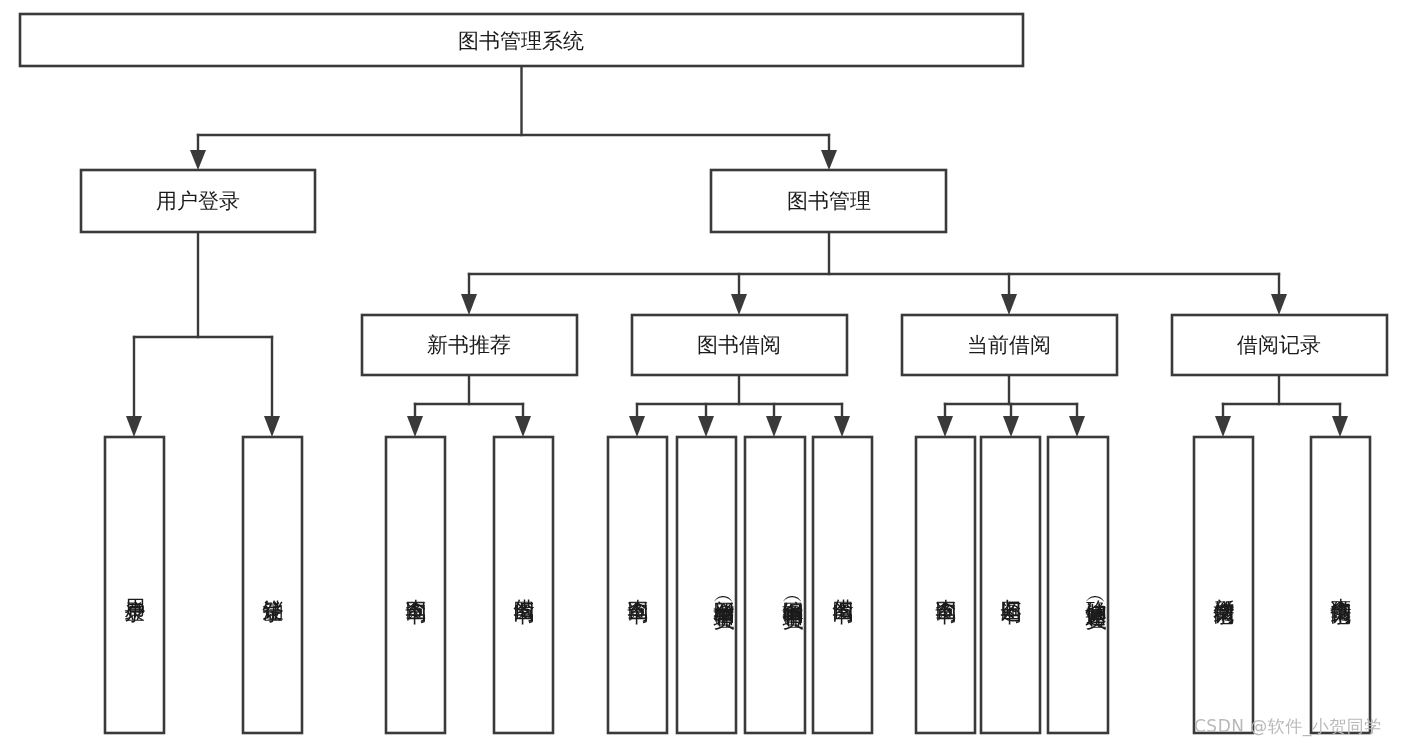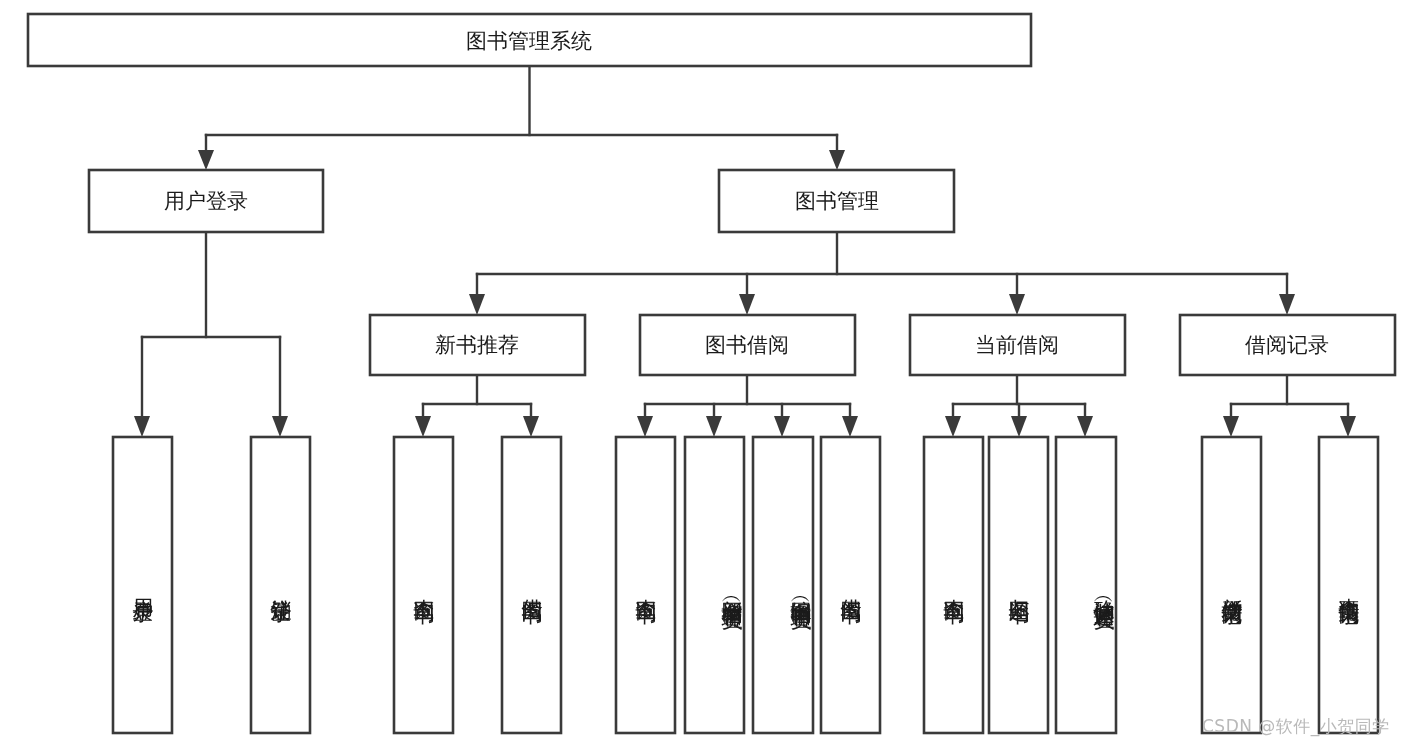--- a/index.html
+++ b/index.html
@@ -12,21 +12,20 @@
     width: 1405px;
     height: 747px;
     font-family: "DejaVu Sans", "Liberation Sans", sans-serif;
     overflow: hidden;
   }
   #diagram-root {
     position: relative;
     width: 1188px;
     height: 747px;
     background: #ffffff;
-    margin-left: 8px;
   }
   svg#tree-svg {
     position: absolute;
     left: 0;
     top: 0;
     width: 1405px;
     height: 747px;
     display: block;
   }
   .node-box {

